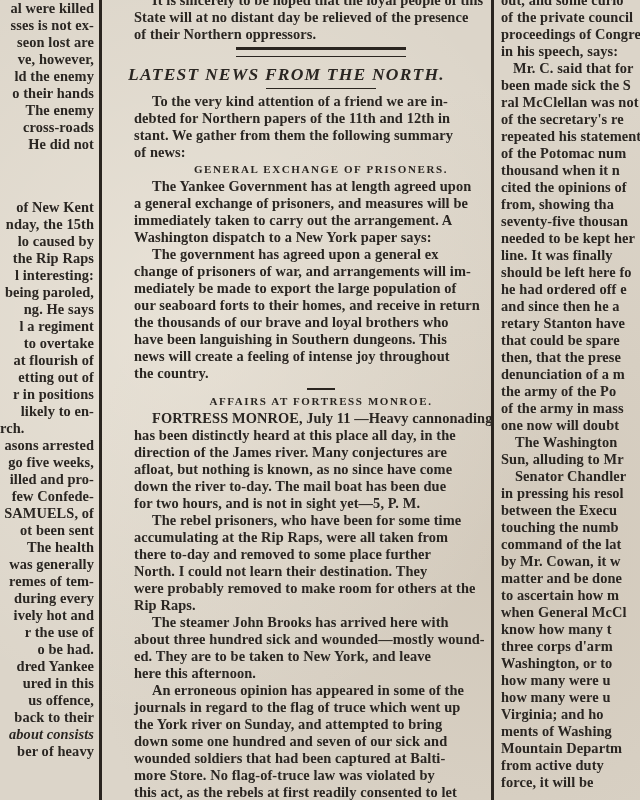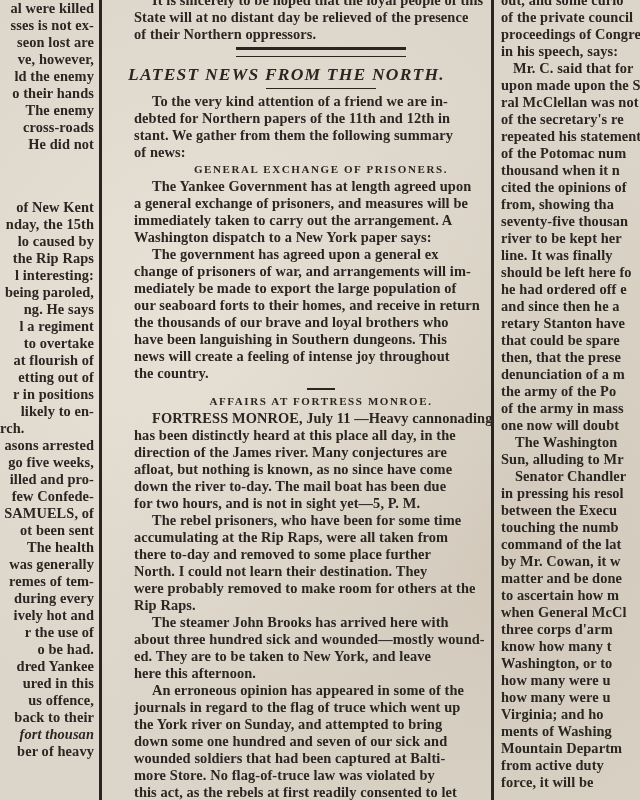--- a/index.html
+++ b/index.html
@@ -90,21 +90,21 @@
     <div class="line">was generally</div>
     <div class="line">remes of tem-</div>
     <div class="line">during every</div>
     <div class="line">ively hot and</div>
     <div class="line">r the use of</div>
     <div class="line" style="text-align:right">o be had.</div>
     <div class="line">dred Yankee</div>
     <div class="line">ured in this</div>
     <div class="line">us offence,</div>
     <div class="line">back to their</div>
-    <div class="line" style="font-style:italic">fort thousan</div>
+    <div class="line" style="font-style:italic">about consists</div>
     <div class="line">ber of heavy</div>
   </div>
 
   <div class="rule rule-1"></div>
 
   <div class="col col-center">
     <div style="margin-top:-8px"></div>
     <div class="line indent">It is sincerely to be hoped that the loyal people of this</div>
     <div class="line">State will at no distant day be relieved of the presence</div>
     <div class="line">of their Northern oppressors.</div>
@@ -161,30 +161,30 @@
 
   <div class="rule rule-2"></div>
 
   <div class="col col-right">
     <div style="margin-top:-8px"></div>
     <div class="line">out, and some curio</div>
     <div class="line">of the private council</div>
     <div class="line">proceedings of Congre</div>
     <div class="line">in his speech, says:</div>
     <div class="line" style="padding-left:16px">Mr. C. said that for</div>
-    <div class="line">upon made upon the S</div>
+    <div class="line">been made sick the S</div>
     <div class="line">ral McClellan was not</div>
     <div class="line">of the secretary's re</div>
     <div class="line">repeated his statement</div>
     <div class="line">of the Potomac num</div>
     <div class="line">thousand when it n</div>
     <div class="line">cited the opinions of</div>
     <div class="line">from, showing tha</div>
     <div class="line">seventy-five thousan</div>
-    <div class="line">river to be kept her</div>
+    <div class="line">needed to be kept her</div>
     <div class="line">line.  It was finally</div>
     <div class="line">should be left here fo</div>
     <div class="line">he had ordered off e</div>
     <div class="line">and since then he a</div>
     <div class="line">retary Stanton have</div>
     <div class="line">that could be spare</div>
     <div class="line">then, that the prese</div>
     <div class="line">denunciation of a m</div>
     <div class="line">the army of the Po</div>
     <div class="line">of the army in mass</div>
@@ -193,22 +193,22 @@
     <div class="line">Sun, alluding to Mr</div>
     <div class="line" style="padding-left:18px">Senator Chandler</div>
     <div class="line">in pressing his resol</div>
     <div class="line">between the Execu</div>
     <div class="line">touching the numb</div>
     <div class="line">command of the lat</div>
     <div class="line">by Mr. Cowan, it w</div>
     <div class="line">matter and be done</div>
     <div class="line">to ascertain how m</div>
     <div class="line">when General McCl</div>
+    <div class="line">know how many t</div>
     <div class="line">three corps d'arm</div>
-    <div class="line">know how many t</div>
     <div class="line">Washington, or to</div>
     <div class="line">how many were u</div>
     <div class="line">how many were u</div>
     <div class="line">Virginia; and ho</div>
     <div class="line">ments of Washing</div>
     <div class="line">Mountain Departm</div>
     <div class="line">from active duty</div>
     <div class="line">force, it will be</div>
 
   </div>

